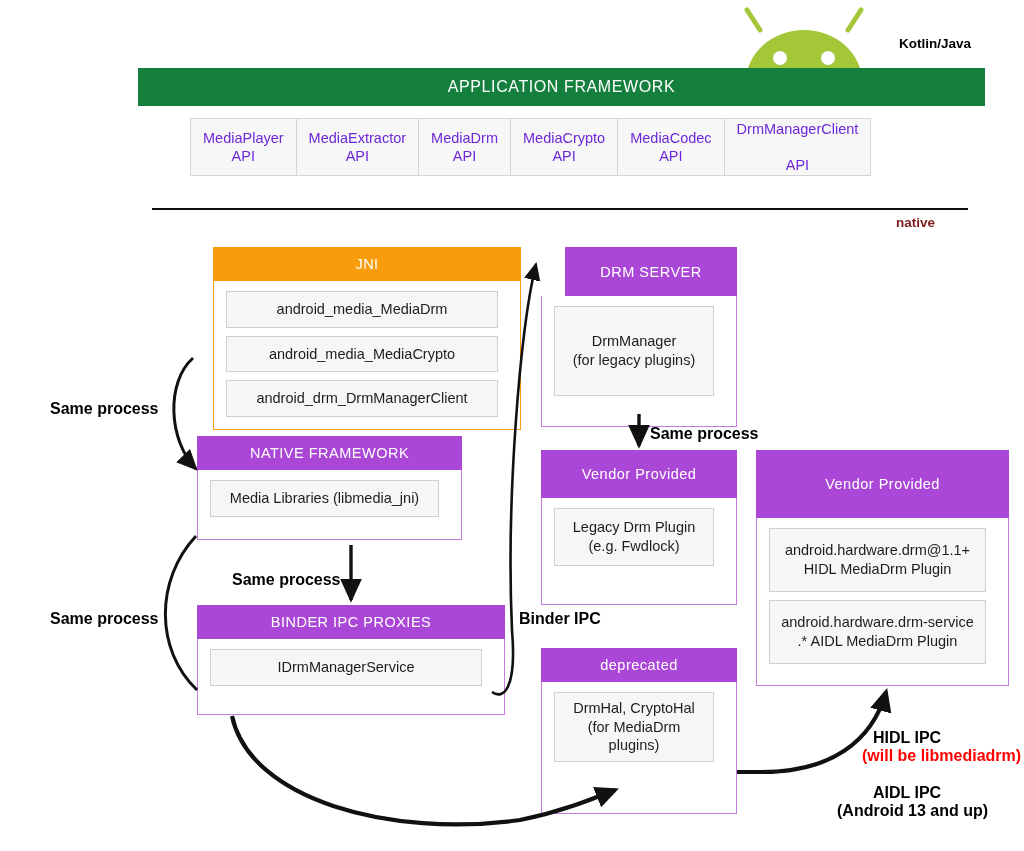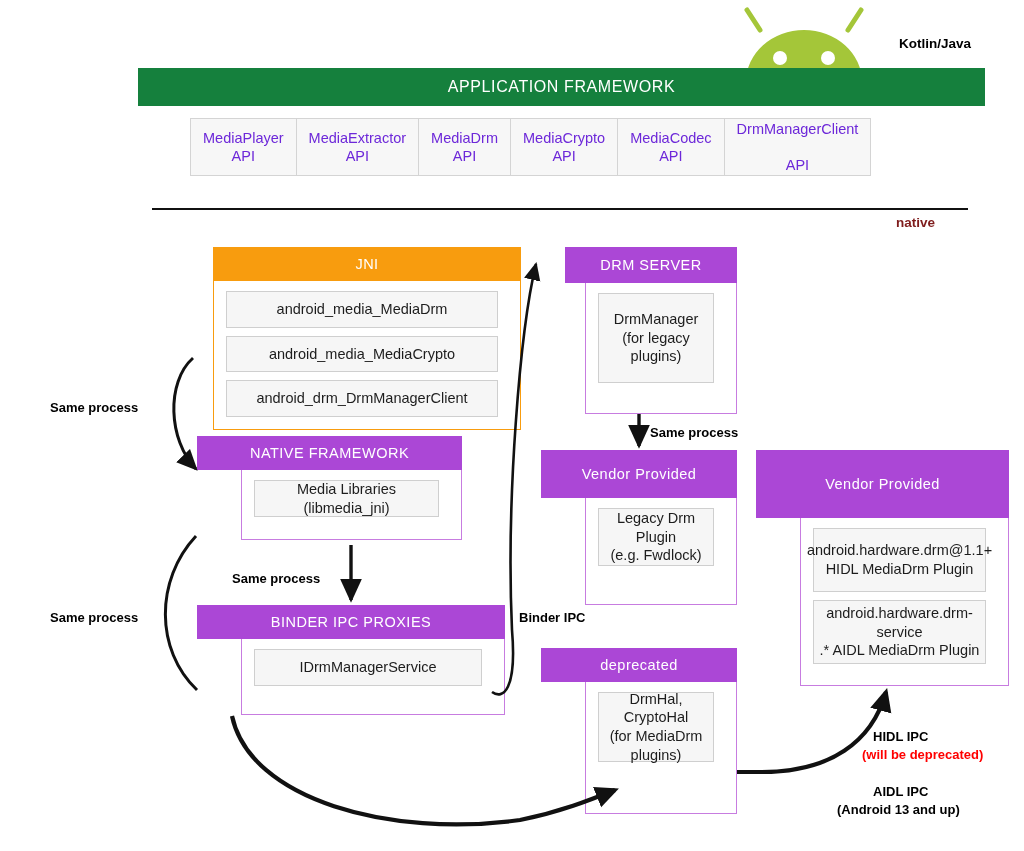--- a/index.html
+++ b/index.html
@@ -117,42 +117,42 @@
   }
   .hdr-purple { background: #ab47d6; }
   .hdr-orange { background: #f89c0e; }
   .block-body {
     padding: 10px 22px 12px 12px;
     display: flex;
     flex-direction: column;
     gap: 8px;
     box-sizing: border-box;
   }
-  .brd-purple { border: 1.5px solid #c77ce0; border-top: none; margin-left: 44px; }
+  .brd-purple { border: 1.5px solid #c77ce0; border-top: none; }
   .brd-orange { border: 1.5px solid #f89c0e; border-top: none; }
 
   .item {
     border: 1px solid #cfcfcf;
     background: #f6f6f6;
     color: #1d1d1d;
     font-size: 14.5px;
     line-height: 1.28;
     text-align: center;
     display: flex;
     flex-direction: column;
     align-items: center;
     justify-content: center;
     box-sizing: border-box;
     white-space: pre-line;
   }
 
   
   .note {
     position: absolute;
-    font-size: 13px;
+    font-size: 16px;
     font-weight: bold;
     color: #000000;
     white-space: nowrap;
   }
   .note-red { color: #ff0000; }
 
   svg.overlay {
     position: absolute;
     left: 0; top: 0;
     width: 1024px; height: 851px;
@@ -233,21 +233,21 @@
   </div>
 
   <div class="block" style="left:197px; top:605px; width:308px; height:110px;">
     <div class="block-header hdr-purple" style="height:34px;">BINDER IPC PROXIES</div>
     <div class="block-body brd-purple" style="height:76px;">
       <div class="item" style="height:37px;">IDrmManagerService</div>
     </div>
   </div>
 
   <div class="block" style="left:541px; top:247px; width:196px; height:165px;">
-    <div class="block-header hdr-purple" style="height:36px;margin-left:24px;">DRM SERVER</div>
+    <div class="block-header hdr-purple" style="height:49px;margin-left:24px;">DRM SERVER</div>
     <div class="block-body brd-purple" style="height:131px;">
       <div class="item" style="height:90px;">DrmManager
 (for legacy plugins)</div>
     </div>
   </div>
 
   <div class="block" style="left:541px; top:450px; width:196px; height:155px;">
     <div class="block-header hdr-purple" style="height:48px;">Vendor Provided</div>
     <div class="block-body brd-purple" style="height:107px;">
       <div class="item" style="height:58px;">Legacy Drm Plugin
@@ -298,17 +298,17 @@
 
     <path d="M232,716 C250,800 390,838 520,820 C560,812 590,800 615,790" stroke="#111111" stroke-width="4.2" fill="none" marker-end="url(#ahThick)"></path>
   </svg>
 
   <div class="note" style="left:50px; top:400px;">Same process</div>
   <div class="note" style="left:50px; top:610px;">Same process</div>
   <div class="note" style="left:232px; top:571px;">Same process</div>
   <div class="note" style="left:650px; top:425px;">Same process</div>
   <div class="note" style="left:519px; top:610px;">Binder IPC</div>
   <div class="note" style="left:873px; top:729px;">HIDL IPC</div>
-  <div class="note note-red" style="left:862px; top:747px;">(will be deprecated)</div>
+  <div class="note note-red" style="left:862px; top:747px;">(will be libmediadrm)</div>
   <div class="note" style="left:873px; top:784px;">AIDL IPC</div>
   <div class="note" style="left:837px; top:802px;">(Android 13 and up)</div>
 
 </div>
 
 </body></html>

